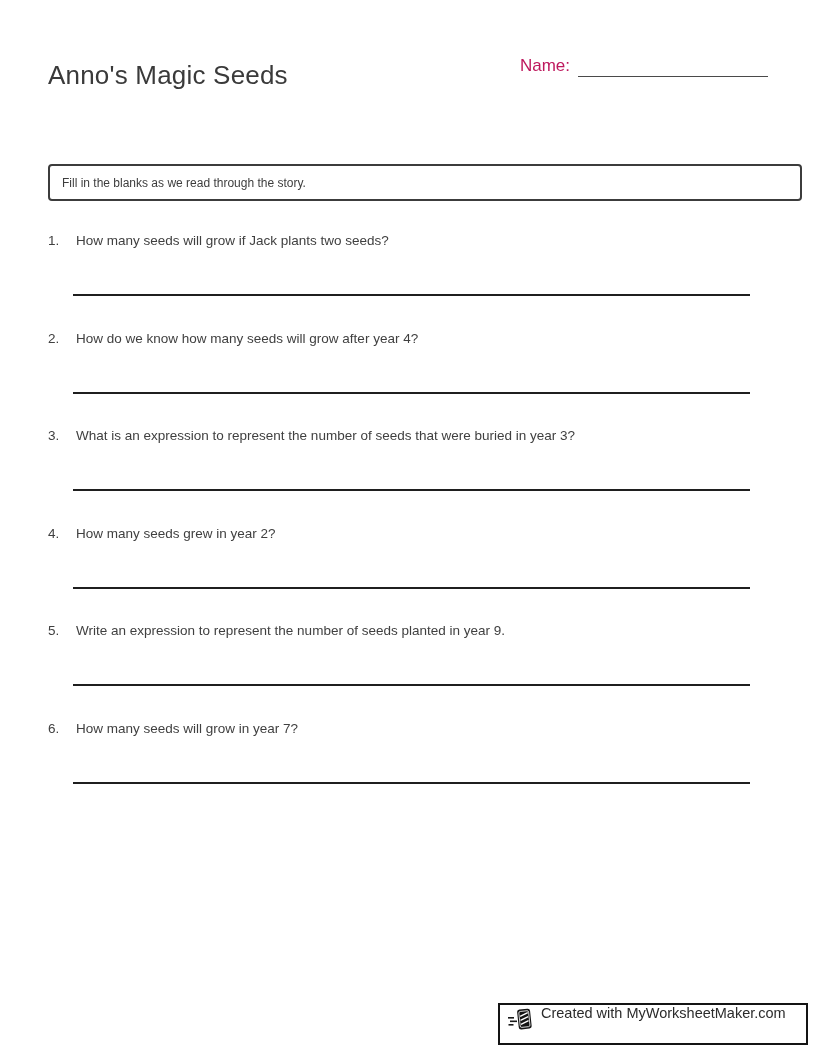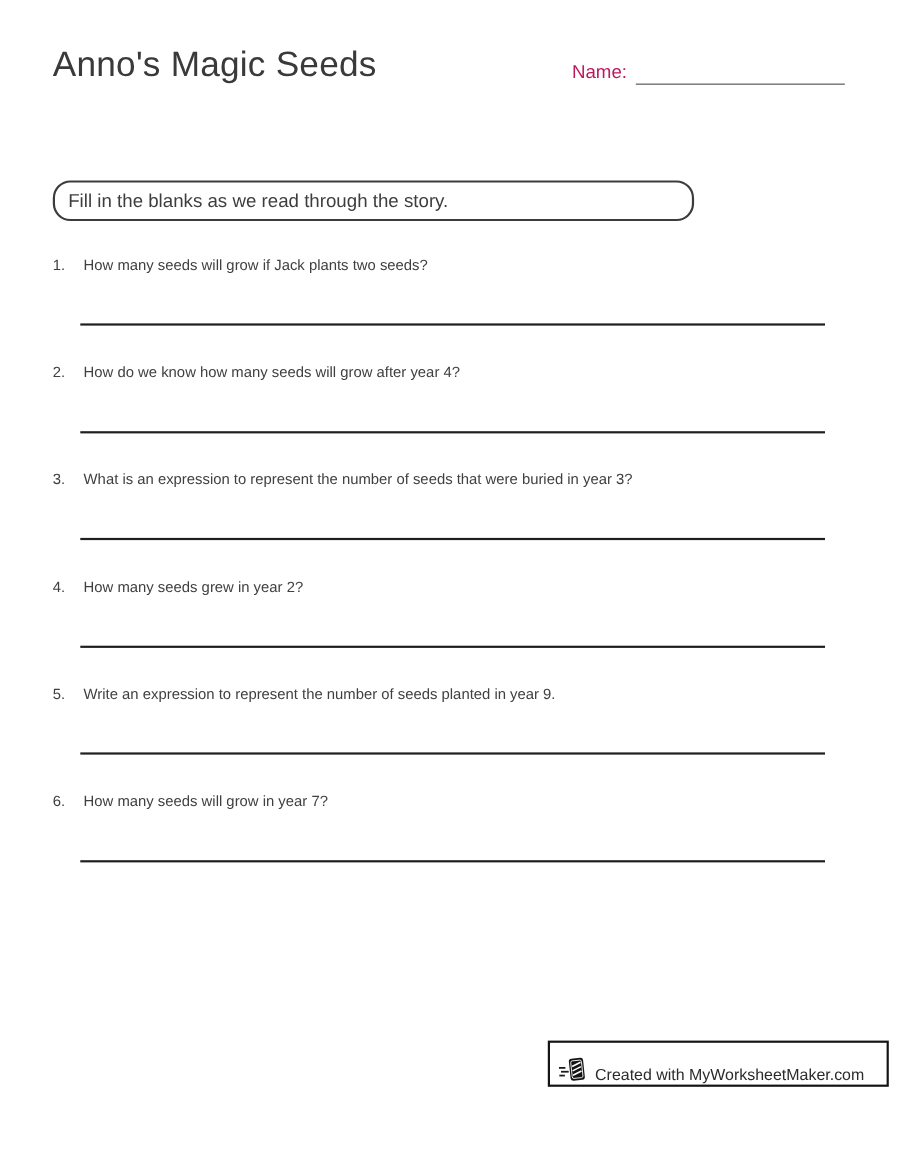--- a/index.html
+++ b/index.html
@@ -11,22 +11,22 @@
     background: #ffffff;
     font-family: "Liberation Sans", "DejaVu Sans", sans-serif;
     color: #3d3d3d;
     overflow: hidden;
   }
 
   
   .title {
     position: absolute;
     left: 48px;
-    top: 40px;
-    font-size: 32px;
+    top: 60px;
+    font-size: 26px;
     font-weight: 400;
     letter-spacing: 0.2px;
     color: #3a3a3a;
   }
   .header-fields {
     position: absolute;
     left: 480px;
     top: 50px;
     width: 288px;
   }
@@ -48,28 +48,28 @@
     margin-left: 8px;
     border-bottom: 1.5px solid #4a4a4a;
     height: 22px;
   }
 
   
   .instruction-box {
     position: absolute;
     left: 48px;
     top: 164px;
-    width: 583px;
+    width: 754px;
     height: 37px;
     border: 2px solid #3c3c3c;
-    border-radius: 16px;
+    border-radius: 4px;
     display: flex;
     align-items: center;
     padding-left: 12px;
-    font-size: 17px;
+    font-size: 12px;
     color: #3d3d3d;
   }
 
   
   .questions {
     position: absolute;
     left: 48px;
     top: 232px;
     width: 720px;
   }
@@ -94,27 +94,27 @@
     top: 62px;
     width: 677px;
     height: 0;
     border-bottom: 2.5px solid #1f1f1f;
   }
 
   
   .footer-badge {
     position: absolute;
     left: 498px;
-    top: 946px;
+    top: 1003px;
     width: 310px;
     height: 42px;
     border: 2px solid #141414;
     background: #ffffff;
     display: flex;
-    align-items: flex-end;
+    align-items: flex-start;
     padding: 0 11px 0 8px;
   }
   .footer-icon {
     width: 26px;
     height: 28px;
     margin-right: 7px;
     flex: 0 0 26px;
   }
   .footer-text {
     font-size: 14.5px;

